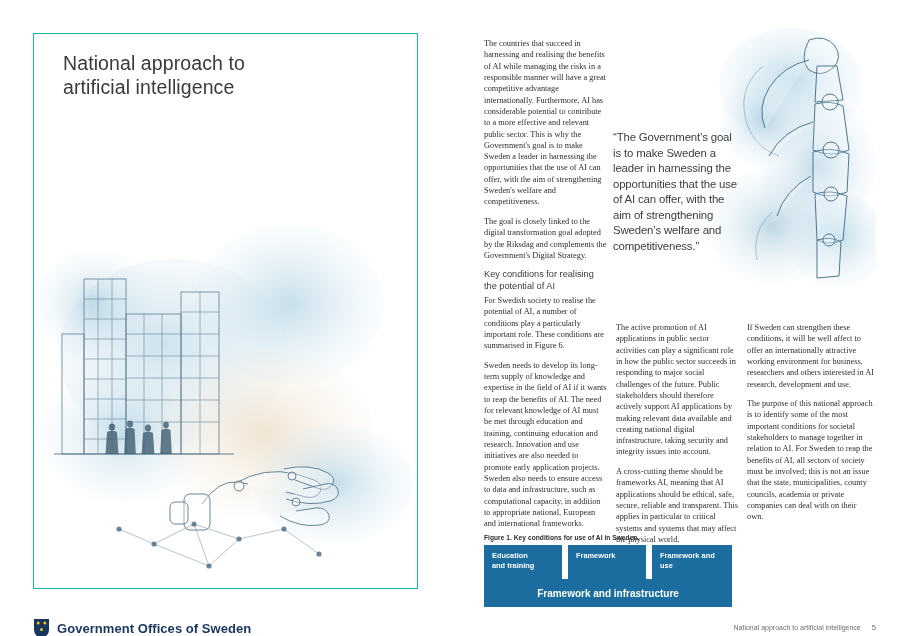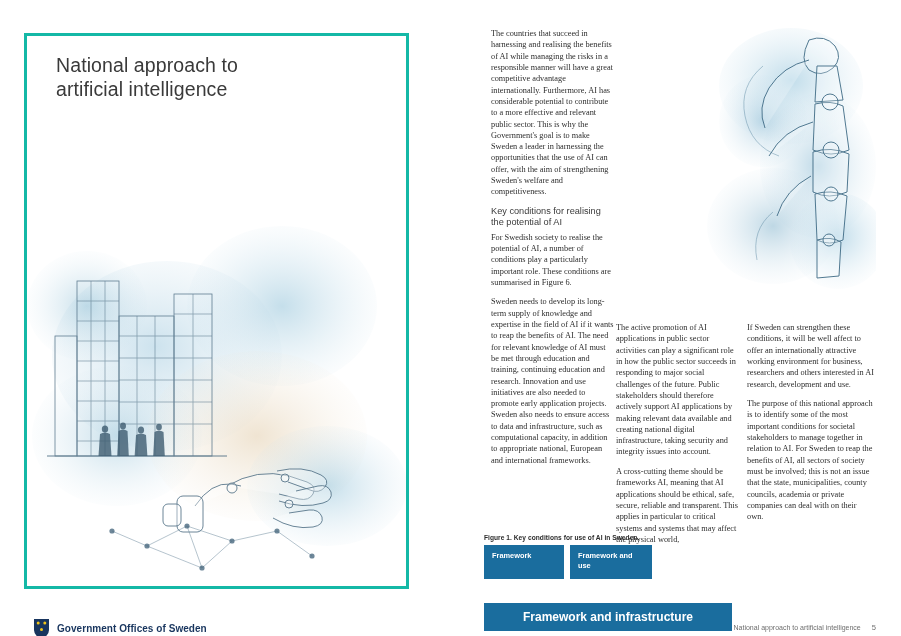--- a/index.html
+++ b/index.html
@@ -7,23 +7,23 @@
     width: 901px; height: 636px;
     background: #ffffff;
     font-family: "Liberation Sans", sans-serif;
     overflow: hidden;
   }
   .page { position: relative; width: 901px; height: 636px; background: #fff; }
 
   
   .left-page {
     position: absolute;
-    left: 24px; top: 33px;
+    left: 33px; top: 33px;
     width: 385px; height: 556px;
-    border: 3px solid #14b8a6;
+    border: 1px solid #14b8a6;
     background: #fff;
     overflow: hidden;
   }
   .cover-title {
     position: absolute;
     left: 29px; top: 18px;
     width: 320px;
     font-size: 19.5px;
     line-height: 1.22;
     color: #3a3a3a;
@@ -46,21 +46,21 @@
     position: absolute;
     width: 123px;
     font-family: "Liberation Serif", serif;
     font-size: 8.3px;
     line-height: 1.365;
     color: #2d2d2d;
     text-align: left;
     hyphens: manual;
   }
   .col p { margin-bottom: 8.2px; }
-  .col-1 { left: 0; top: 2px; margin-left: 7px; }
+  .col-1 { left: 0; top: 12px; }
   .col-2a { left: 132px; top: 296px; }
   .col-3 { left: 263px; top: 296px; width: 127px; }
 
   .sec-head {
     font-family: "Liberation Sans", sans-serif;
     font-size: 9.2px;
     line-height: 1.26;
     color: #3a3a3a;
     font-weight: 400;
     margin-bottom: 2.5px;
@@ -108,44 +108,44 @@
     font-size: 7.4px;
     font-weight: bold;
     line-height: 1.35;
     padding: 6px 8px 8px 8px;
     height: 34px;
   }
   .fig-box.b1 { width: 80px; }
   .fig-box.b2 { width: 80px; }
   .fig-box.b3 { width: 82px; }
   .fig-wide {
-    margin-top: 24px;
+    margin-top: 0;
     background: #1a6d9e;
     color: #fff;
     font-family: "Liberation Sans", sans-serif;
-    font-size: 12px;
+    font-size: 10px;
     font-weight: bold;
     height: 28px;
     display: flex; align-items: center; justify-content: center;
     width: 248px;
   }
 
   
   .footer {
     position: absolute;
     left: 0; top: 618px; width: 901px; height: 22px;
   }
   .logo-wrap {
     position: absolute; left: 33px; top: 0px;
     display: flex; align-items: center; gap: 7px;
   }
   .crest { width: 17px; height: 21px; }
   .logo-text {
     font-family: "Liberation Sans", sans-serif;
-    font-size: 10px; font-weight: bold; color: #18355e;
+    font-size: 13px; font-weight: bold; color: #18355e;
     letter-spacing: 0.05px;
   }
   .foot-right {
     position: absolute; right: 25px; top: 5px;
     display: flex; align-items: baseline; gap: 11px;
   }
   .foot-title {
     font-family: "Liberation Sans", sans-serif;
     font-size: 7px; color: #6e6e6e;
   }
@@ -267,20 +267,21 @@
           <circle cx="285" cy="370" r="2.6"></circle>
         <circle cx="85" cy="345" r="2.6"></circle>
       </g>
     </svg>
   </div>
 
   <div class="right-page">
 
     <div class="col col-1">
       <p>The countries that succeed in harnessing and realising the benefits of AI while managing the risks in a responsible manner will have a great competitive advantage internationally. Furthermore, AI has considerable potential to contribute to a more effective and relevant public sector. This is why the Government's goal is to make Sweden a leader in harnessing the opportunities that the use of AI can offer, with the aim of strengthening Sweden's welfare and competitiveness.</p>
+      <p>The goal is closely linked to the digital transformation goal adopted by the Riksdag and complements the Government's Digital Strategy.</p>
       <div class="sec-head">Key conditions for realising the potential of AI</div>
       <p>For Swedish society to realise the potential of AI, a number of conditions play a particularly important role. These conditions are summarised in Figure 6.</p>
       <p>Sweden needs to develop its long-term supply of knowledge and expertise in the field of AI if it wants to reap the benefits of AI. The need for relevant knowledge of AI must be met through education and training, continuing education and research. Innovation and use initiatives are also needed to promote early application projects. Sweden also needs to ensure access to data and infrastructure, such as computational capacity, in addition to appropriate national, European and international frameworks.</p>
     </div>
 
     <div class="quote-block">
       <svg class="robot-art" viewBox="0 0 263 272">
         <defs>
           <radialGradient id="rw1" cx="50%" cy="45%" r="58%">
             <stop offset="0%" stop-color="#a8cfe2" stop-opacity="0.72"></stop>
@@ -314,35 +315,38 @@
           <circle cx="216" cy="214" r="6"></circle>
           <path d="M196 34 q-26 6 -40 28 q-12 20 -4 40"></path>
           <path d="M200 96 q-30 8 -44 34"></path>
           <path d="M198 150 q-26 14 -34 40"></path>
         </g>
         <g stroke="#4d7e99" stroke-width="0.7" opacity="0.6" fill="none">
           <path d="M150 40 q-24 20 -18 50 q6 30 34 40"></path>
           <path d="M160 186 q-22 18 -16 48"></path>
         </g>
       </svg>
+      <div class="pull-quote">“The Government’s goal is to make Sweden a leader in harnessing the opportunities that the use of AI can offer, with the aim of strengthening Sweden’s welfare and competitiveness.”</div>
     </div>
 
     <div class="col col-2a">
       <p>The active promotion of AI applications in public sector activities can play a significant role in how the public sector succeeds in responding to major social challenges of the future. Public stakeholders should therefore actively support AI applications by making relevant data available and creating national digital infrastructure, taking security and integrity issues into account.</p>
       <p>A cross-cutting theme should be frameworks AI, meaning that AI applications should be ethical, safe, secure, reliable and transparent. This applies in particular to critical systems and systems that may affect the physical world,</p>
     </div>
 
     <div class="col col-3">
       <p>If Sweden can strengthen these conditions, it will be well affect to offer an internationally attractive working environment for business, researchers and others interested in AI research, development and use.</p>
       <p>The purpose of this national approach is to identify some of the most important conditions for societal stakeholders to manage together in relation to AI. For Sweden to reap the benefits of AI, all sectors of society must be involved; this is not an issue that the state, municipalities, county councils, academia or private companies can deal with on their own.</p>
     </div>
 
     <div class="figure">
       <div class="fig-caption">Figure 1. Key conditions for use of AI in Sweden.</div>
       <div class="fig-row">
+        <div class="fig-box b1" style="white-space: pre-line;">Education
+and training</div>
         <div class="fig-box b2">Framework</div>
         <div class="fig-box b3">Framework and use</div>
       </div>
       <div class="fig-wide">Framework and infrastructure</div>
     </div>
   </div>
 
   <div class="footer">
     <div class="logo-wrap">
       <svg class="crest" viewBox="0 0 17 21">

